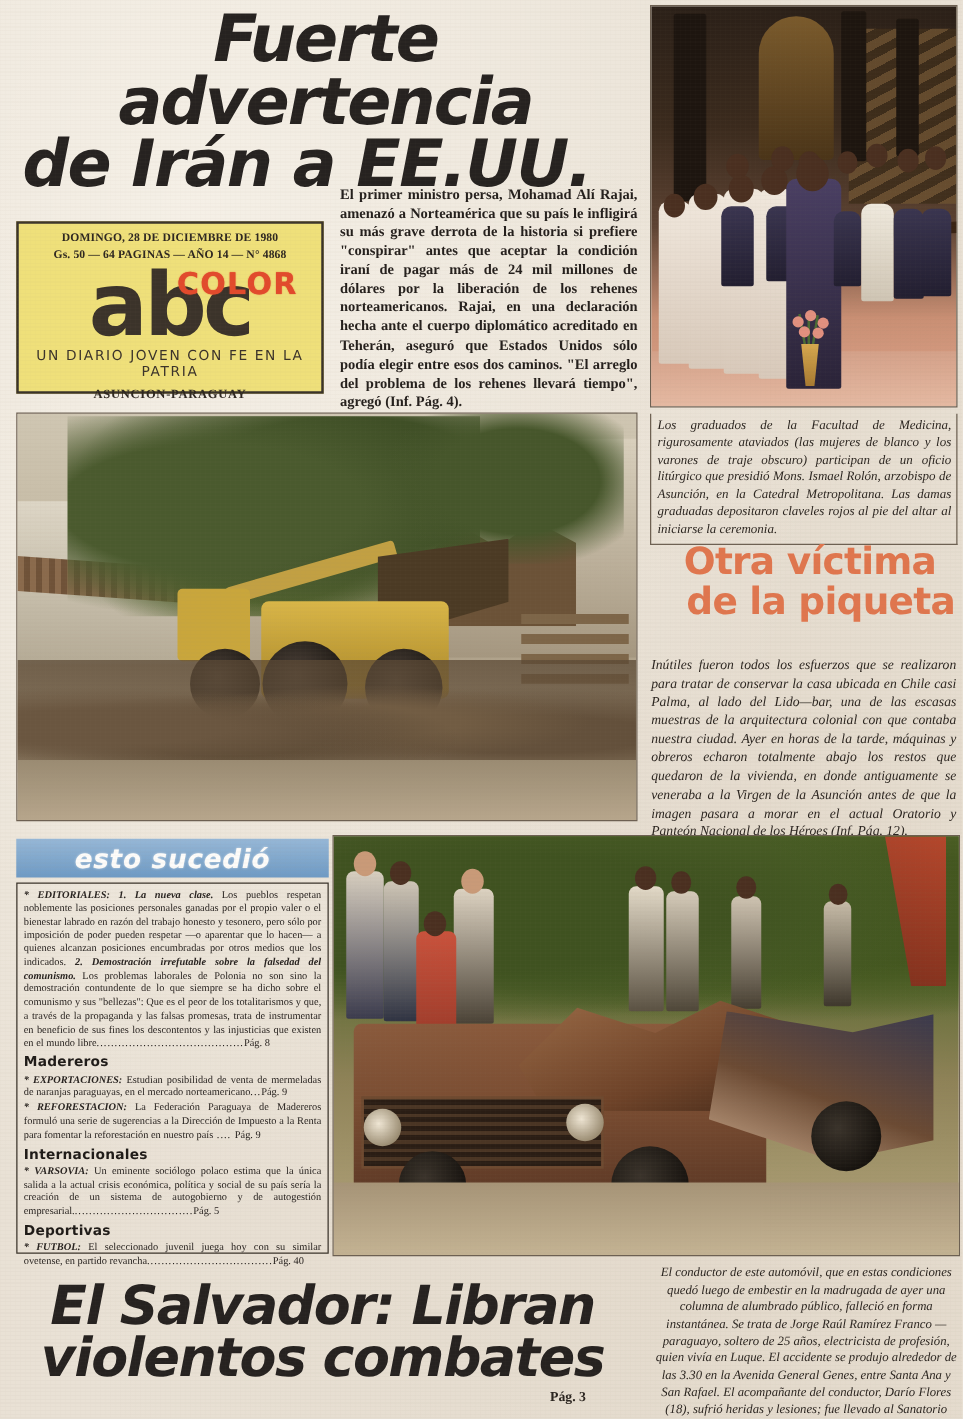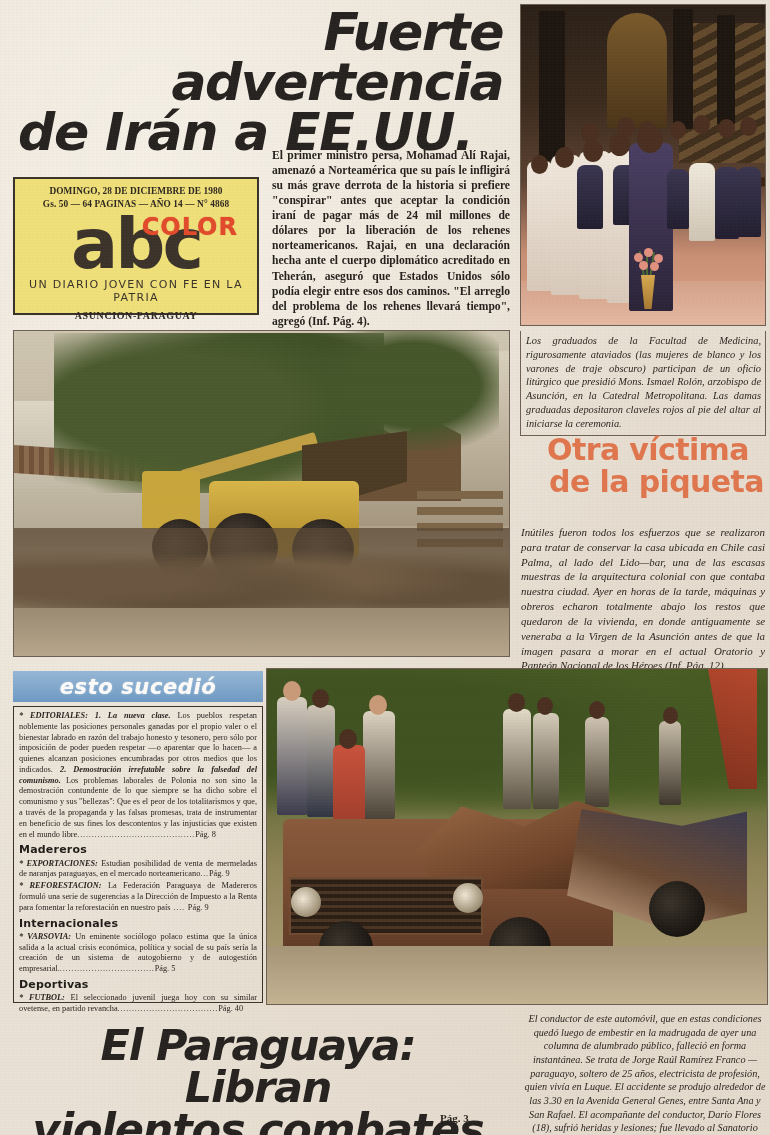--- a/index.html
+++ b/index.html
@@ -40,21 +40,21 @@
     width: 485px;
     color: #262220;
     font-family: "DejaVu Sans", sans-serif;
     font-weight: 700;
     font-style: italic;
     font-size: 52px;
     line-height: .96;
     letter-spacing: -1.2px;
     text-align: right;
   }
-  .lead-head .l1 { display:block; text-align:right; letter-spacing:-1.5px;}
+  .lead-head .l1 { display:block; text-align:center; letter-spacing:-1.5px;}
   .lead-head .l2 { display:block; text-align:left; }
 
   
   .masthead {
     position: absolute;
     left: 13px; top: 177px;
     width: 246px; height: 138px;
     background: #efe07a;
     border: 2px solid #3a332a;
     box-sizing: border-box;
@@ -529,20 +529,20 @@
       <div class="car-tire" style="left:52px;  top:252px; width:54px; height:54px;"></div>
       <div class="car-tire" style="left:222px; top:248px; width:62px; height:62px;"></div>
       <div class="car-tire" style="left:382px; top:212px; width:56px; height:56px;"></div>
       <div class="wreck-ground"></div>
     </div>
   </div>
 
   <div class="caption" id="caption-wreck">El conductor de este automóvil, que en estas condiciones quedó luego de embestir en la madrugada de ayer una columna de alumbrado público, falleció en forma instantánea. Se trata de Jorge Raúl Ramírez Franco —paraguayo, soltero de 25 años, electricista de profesión, quien vivía en Luque. El accidente se produjo alrededor de las 3.30 en la Avenida General Genes, entre Santa Ana y San Rafael. El acompañante del conductor, Darío Flores (18), sufrió heridas y lesiones; fue llevado al Sanatorio Italiano, pero su estado no reviste gravedad.</div>
 
   <div class="salvador">
-    <span class="l1">El Paraguaya: Libran</span>
+    <span class="l1">El Salvador: Libran</span>
     <span class="l2">violentos combates</span>
   </div>
   <div class="salvador-pag">Pág. 3</div>
 
 </div>
 
 <div class="grain"></div>
 
 </body></html>

